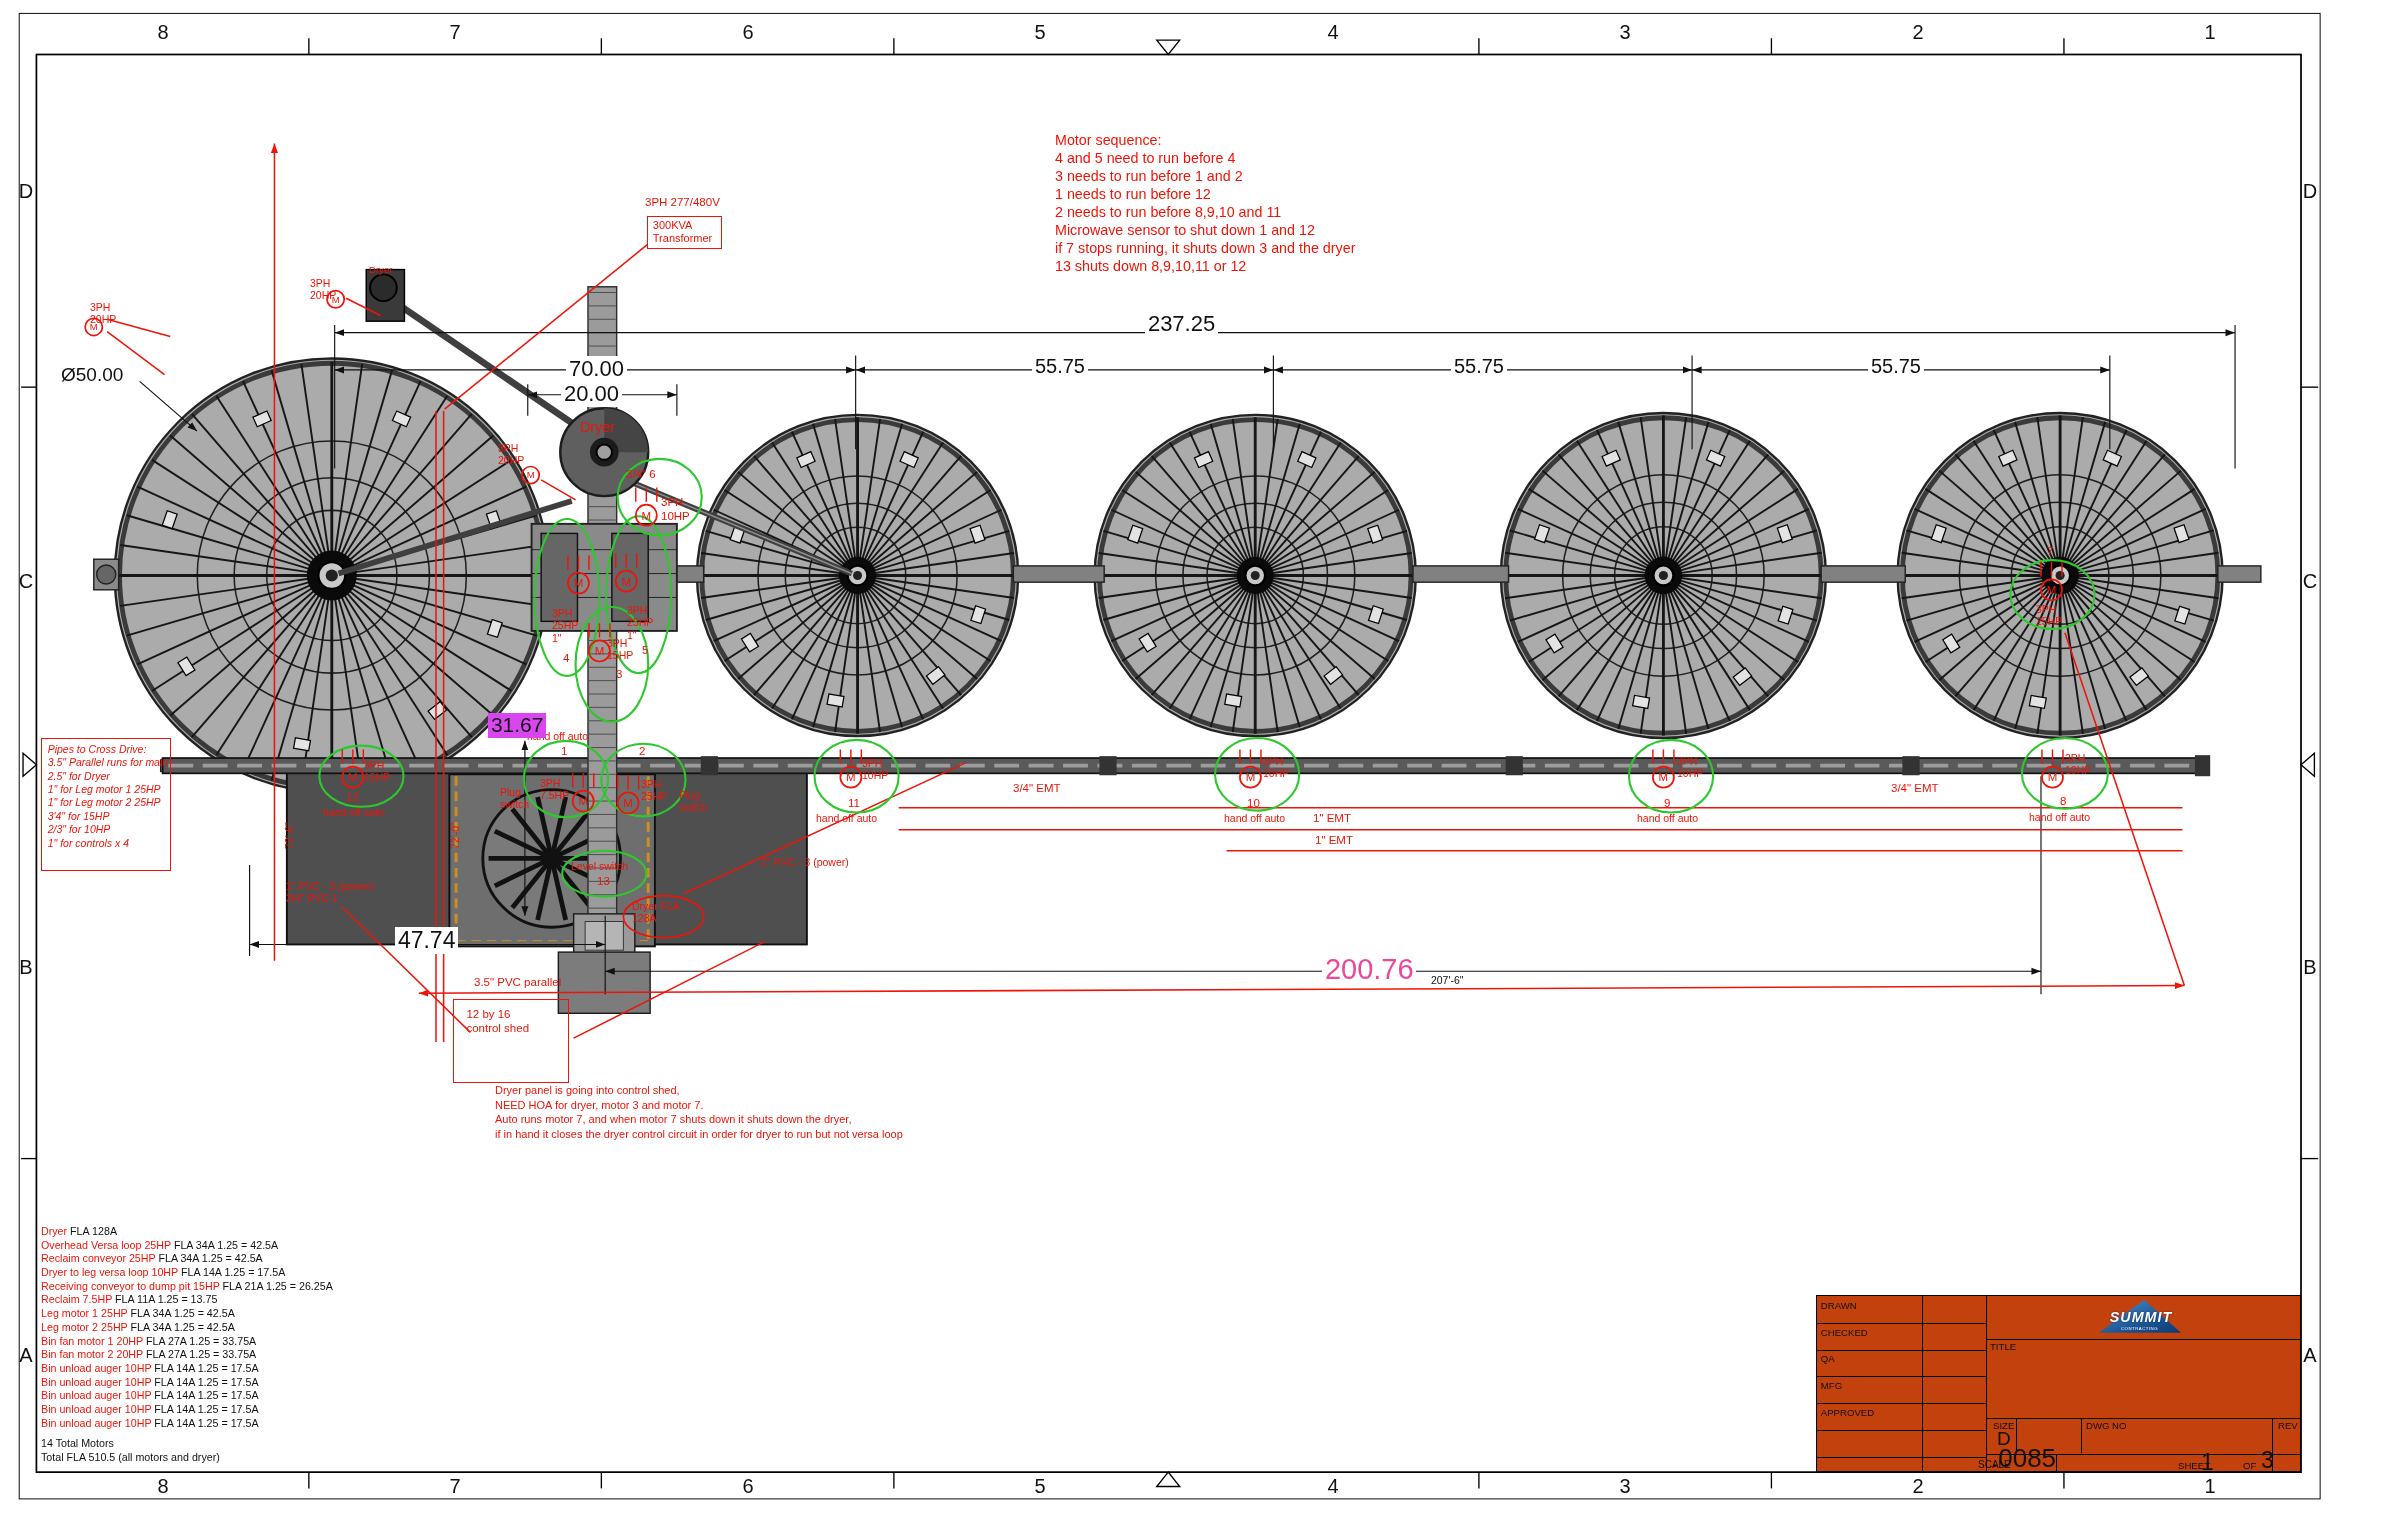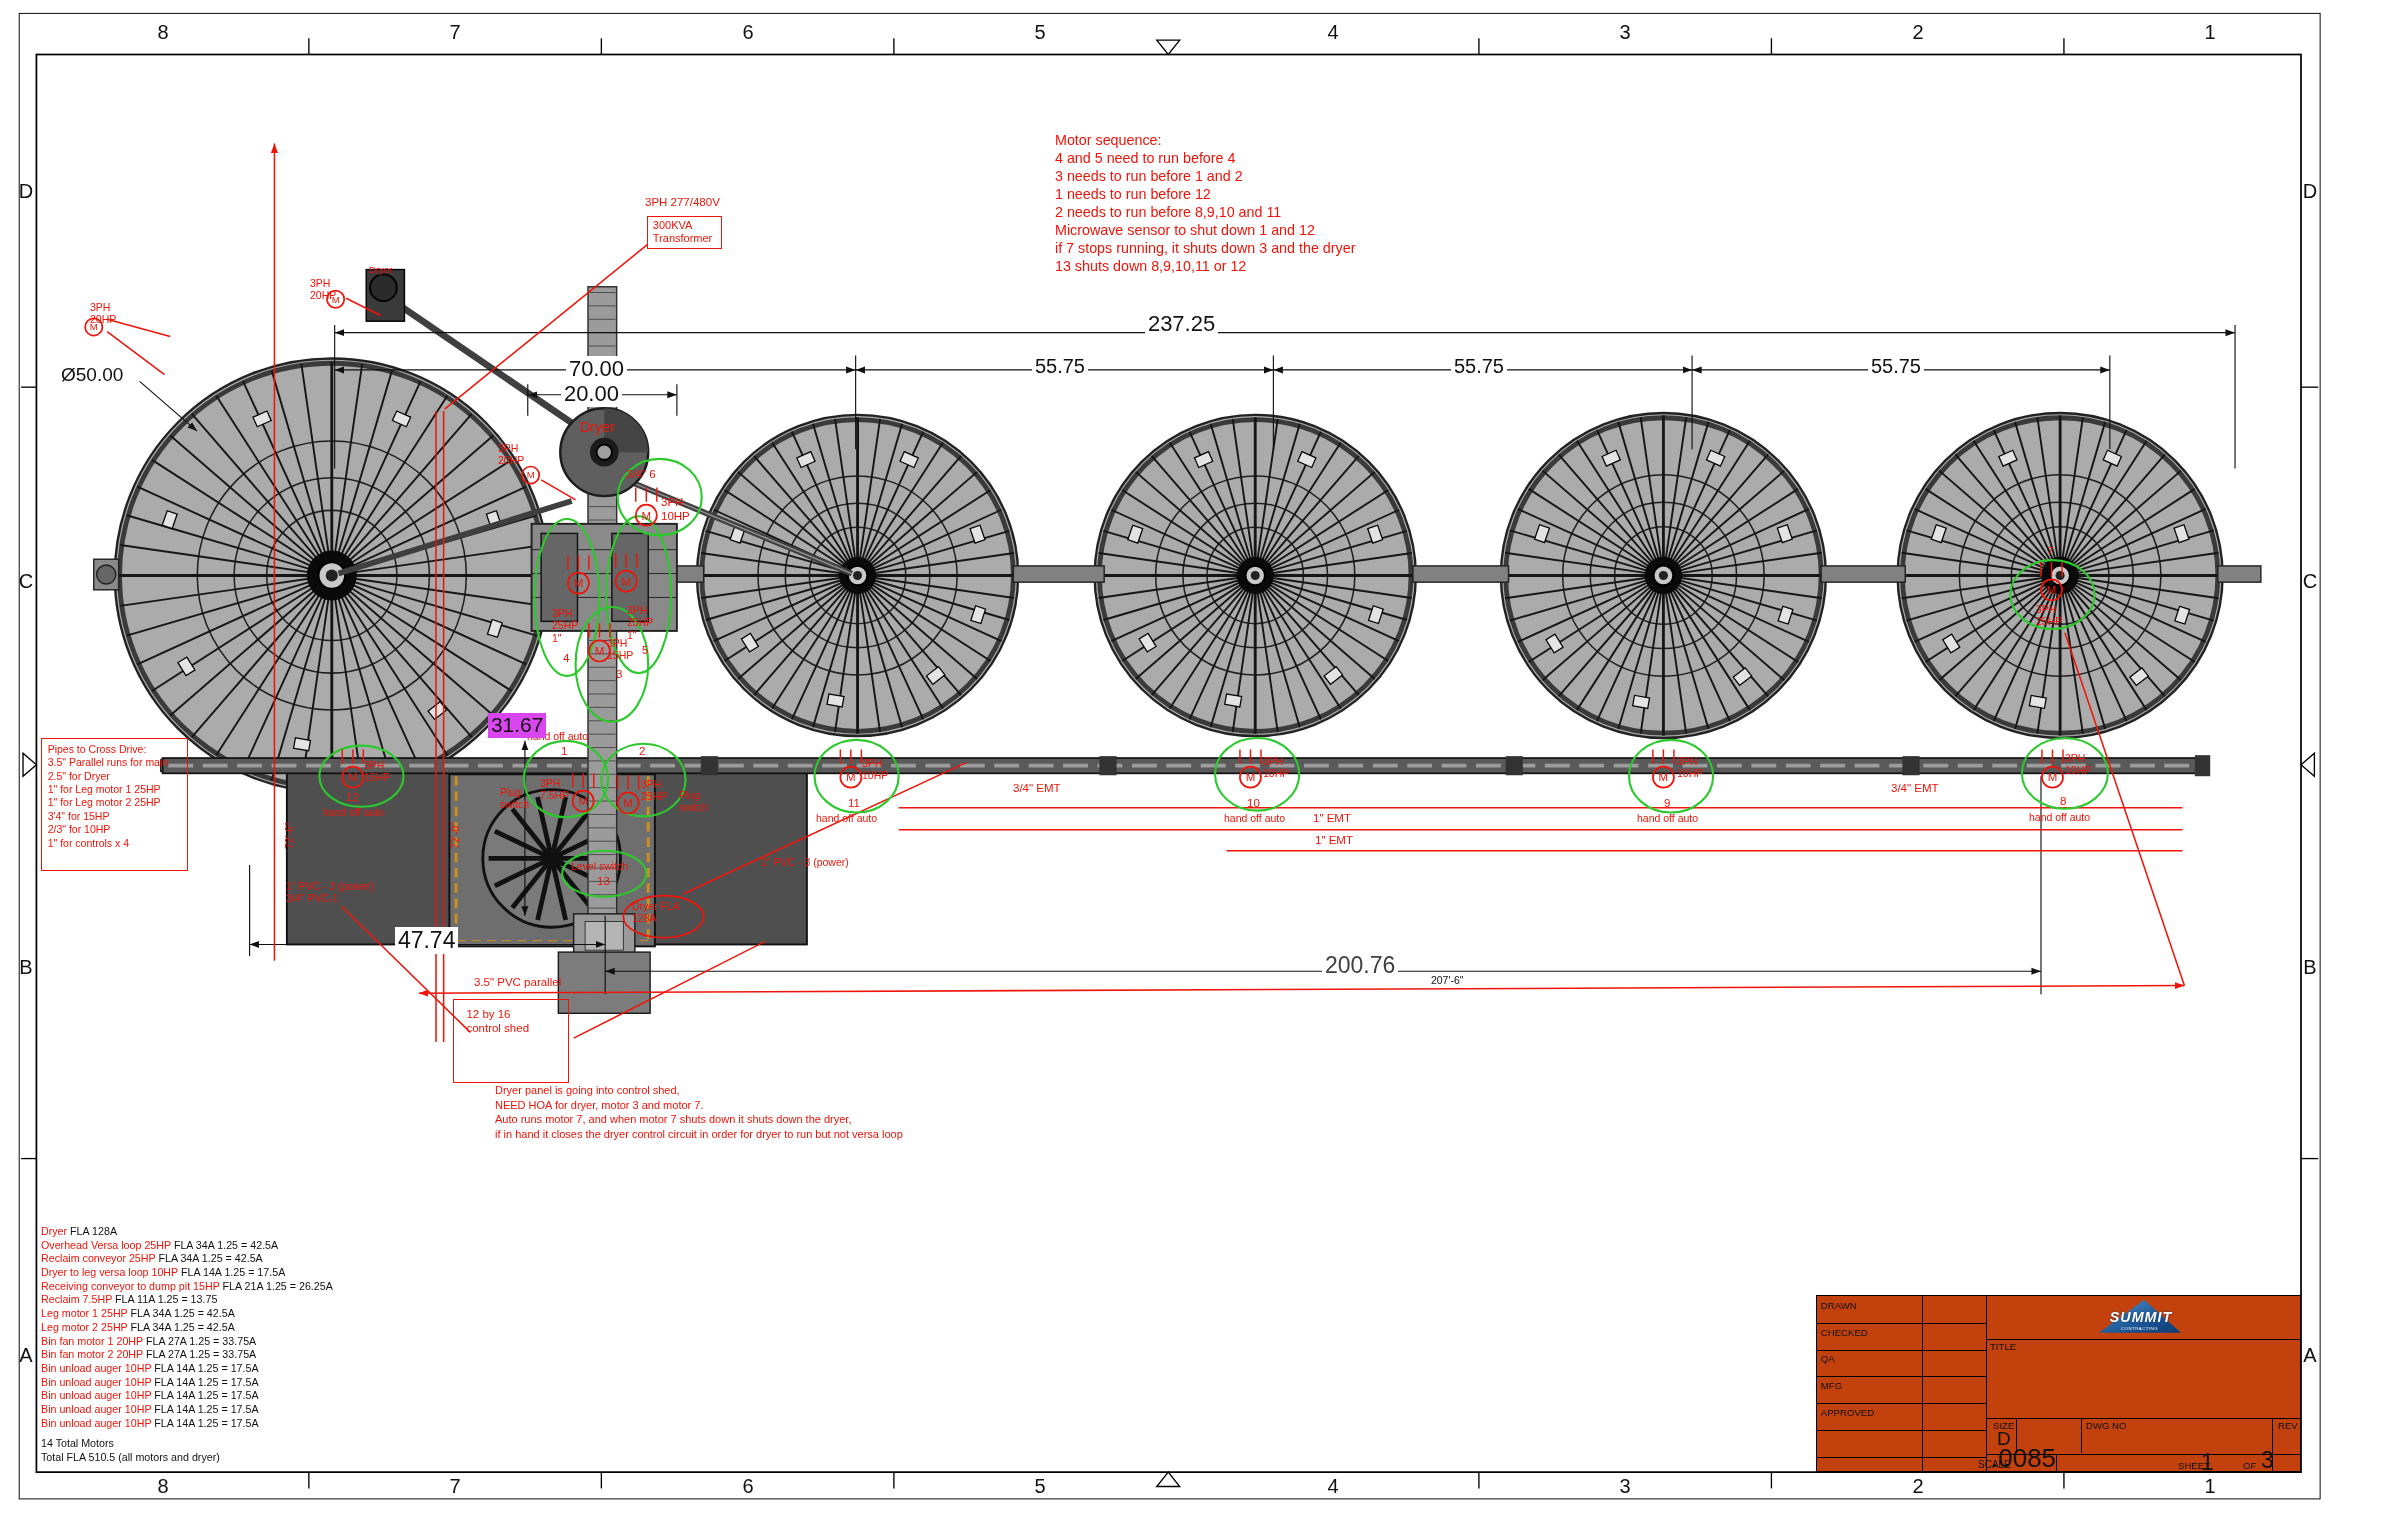--- a/index.html
+++ b/index.html
@@ -7,22 +7,22 @@
        font-family:"Liberation Sans",sans-serif;color:#111;}
   #stage{position:absolute;left:0;top:0;width:2390px;height:1540px;}
   svg#draw{position:absolute;left:0;top:0;z-index:1;}
   .lbl{position:absolute;color:#ee1409;font-size:10.5px;line-height:1.18;
        white-space:pre-line;transform-origin:0 0;z-index:5;}
   .note{position:absolute;color:#ee1409;z-index:5;}
   #motor-seq{left:1055px;top:131px;font-size:14.3px;line-height:18px;}
   #dryer-note{left:447px;top:1083px;font-size:11px;line-height:14.5px;margin-left:48px;}
   .rbox{position:absolute;border:1.5px solid #ee1409;color:#ee1409;
         box-sizing:border-box;z-index:5;}
-  #pipes-box{left:41px;top:738px;width:147px;height:133px;font-size:10.5px;
-             line-height:13.4px;padding:3.8px 0 0 5.7px;}
+  #pipes-box{left:41px;top:738px;width:130px;height:133px;font-size:10.5px;
+             line-height:13.4px;padding:3.8px 0 0 5.7px;font-style:italic;}
   #shed-box{left:453px;top:999px;width:116px;height:84px;font-size:11.5px;
             line-height:14.3px;padding:6.7px 0 0 12.4px;white-space:pre-line;}
   #xfmr-box{left:647px;top:216px;width:75px;height:32.5px;font-size:11px;
             line-height:13px;padding:1.9px 0 0 4.8px;white-space:pre-line;}
   #fla{position:absolute;left:41px;top:1225px;font-size:10.7px;z-index:5;}
   .fla-row{height:13.7px;white-space:pre;}
   .fla-row .red{color:#ee1409;}
   #fla-totals{margin-top:6.7px;color:#111;}
   .zone{position:absolute;transform:translate(-50%,-50%);font-size:20px;
         color:#111;z-index:4;}
@@ -756,21 +756,21 @@
       <div class="lbl" style="left: 283px; top: 849px; transform: rotate(-90deg);">72'-6"</div>
       <div class="lbl" style="left: 61px; top: 364px; font-size: 19px; color: rgb(17, 17, 17);">Ø50.00</div>
       <div class="lbl" style="left: 1145px; top: 311px; font-size: 22px; color: rgb(17, 17, 17); background: rgb(255, 255, 255); padding: 0px 2.9px;">237.25</div>
       <div class="lbl" style="left: 566px; top: 356px; font-size: 22px; color: rgb(17, 17, 17); background: rgb(255, 255, 255); padding: 0px 2.9px;">70.00</div>
       <div class="lbl" style="left: 561px; top: 381px; font-size: 22px; color: rgb(17, 17, 17); background: rgb(255, 255, 255); padding: 0px 2.9px;">20.00</div>
       <div class="lbl" style="left: 1032px; top: 355px; font-size: 20px; color: rgb(17, 17, 17); background: rgb(255, 255, 255); padding: 0px 2.9px;">55.75</div>
       <div class="lbl" style="left: 1451px; top: 355px; font-size: 20px; color: rgb(17, 17, 17); background: rgb(255, 255, 255); padding: 0px 2.9px;">55.75</div>
       <div class="lbl" style="left: 1868px; top: 355px; font-size: 20px; color: rgb(17, 17, 17); background: rgb(255, 255, 255); padding: 0px 2.9px;">55.75</div>
       <div class="lbl" style="left: 488px; top: 713px; font-size: 21px; color: rgb(17, 17, 17); background: #d946ef; padding: 0px 2.9px;">31.67</div>
       <div class="lbl" style="left: 395px; top: 927px; font-size: 23px; color: rgb(17, 17, 17); background: rgb(255, 255, 255); padding: 0px 2.9px;">47.74</div>
-      <div class="lbl" style="left: 1322px; top: 952px; font-size: 23px; color: #404040; background: rgb(255, 255, 255); padding: 0px 2.9px;">200.76</div>
+      <div class="lbl" style="left: 1322px; top: 952px; font-size: 29px; color: #ec4899; background: rgb(255, 255, 255); padding: 0px 2.9px;">200.76</div>
       <div class="lbl" style="left: 1428px; top: 974px; font-size: 10.5px; color: rgb(17, 17, 17); background: rgb(255, 255, 255); padding: 0px 2.9px;">207'-6"</div>
     </div>
 
 <div class="note" id="motor-seq">
       <div>Motor sequence:</div>
       <div>4 and 5 need to run before 4</div>
       <div>3 needs to run before 1 and 2</div>
       <div>1 needs to run before 12</div>
       <div>2 needs to run before 8,9,10 and 11</div>
       <div>Microwave sensor to shut down 1 and 12</div>

